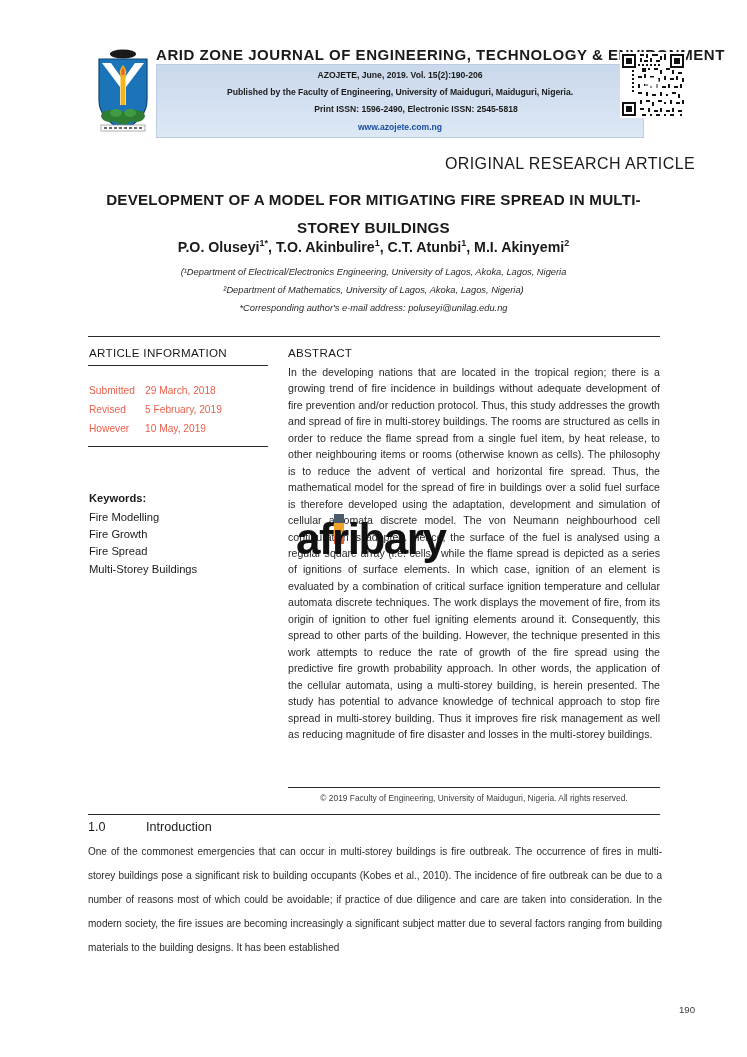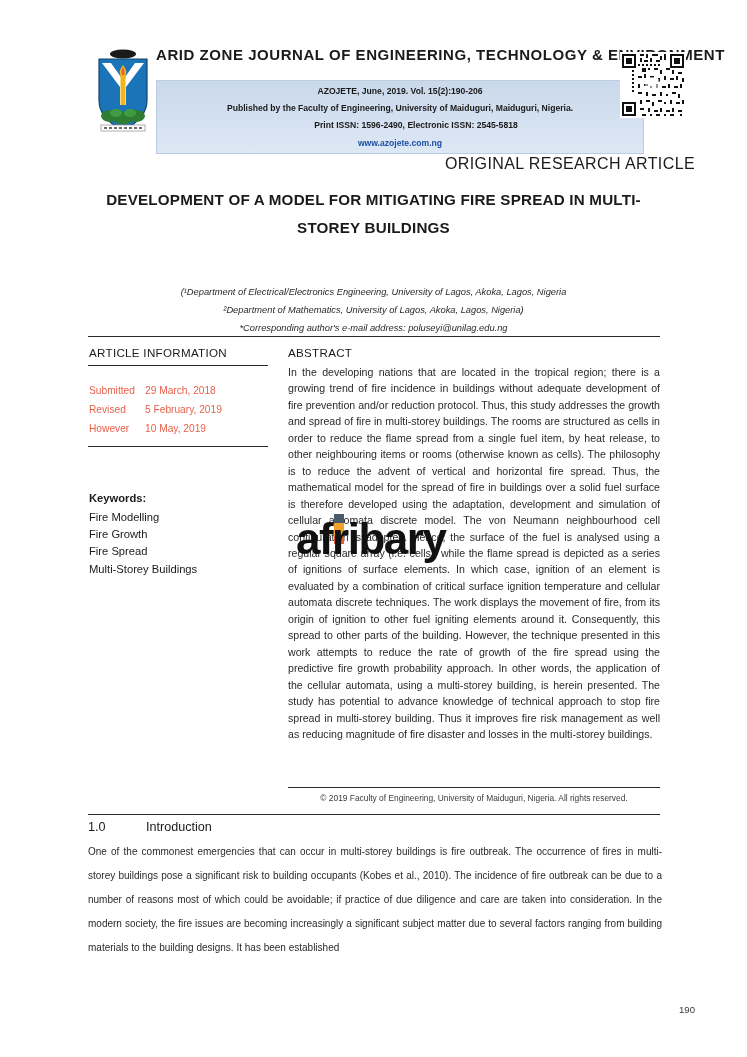--- a/index.html
+++ b/index.html
@@ -43,21 +43,21 @@
     text-align: right;
     font-size: 15px;
     font-weight: 600;
     letter-spacing: 0.55px;
     color: #1a1a1a;
     white-space: nowrap;
   }
   .band {
     position: absolute;
     left: 156px;
-    top: 80px;
+    top: 64px;
     width: 488px;
     height: 74px;
     background: linear-gradient(180deg,#c9d8ea 0%, #d2dff0 45%, #dde8f5 100%);
     border: 1px solid #bccde3;
     box-sizing: border-box;
   }
   .band-line {
     position: absolute;
     width: 100%;
     text-align: center;
@@ -110,21 +110,20 @@
   }
   .authors sup { font-size: 9px; font-weight: bold; }
   .affil {
     position: absolute;
     left: 96px;
     width: 555px;
     text-align: center;
     font-style: italic;
     font-size: 9.3px;
     color: #2a2a2a;
-    margin-top: 20px;
   }
   .affil.a1 { top: 267px; }
   .affil.a2 { top: 285px; }
   .affil.a3 { top: 303px; }
 
   
   .rule {
     position: absolute;
     background: #2b2b2b;
     height: 1px;
@@ -386,20 +385,21 @@
         <rect x="25" y="31" width="2" height="1"></rect>
           <rect x="30" y="31" width="1" height="1"></rect>
       </g>
 
       <circle cx="16.5" cy="16.5" r="4" fill="#ffffff" opacity="0.55"></circle>
     </svg>
   </div>
 
   <div class="kicker">ORIGINAL RESEARCH ARTICLE</div>
   <h1 class="art-title">DEVELOPMENT OF A MODEL FOR MITIGATING FIRE SPREAD IN MULTI-STOREY BUILDINGS</h1>
+  <div class="authors">P.O. Oluseyi<sup>1*</sup>, T.O. Akinbulire<sup>1</sup>, C.T. Atunbi<sup>1</sup>, M.I. Akinyemi<sup>2</sup></div>
   <div class="affil a1">(¹Department of Electrical/Electronics Engineering, University of Lagos, Akoka, Lagos, Nigeria</div>
   <div class="affil a2">²Department of Mathematics, University of Lagos, Akoka, Lagos, Nigeria)</div>
   <div class="affil a3">*Corresponding author's e-mail address: poluseyi@unilag.edu.ng</div>
 
   <div class="rule top-main"></div>
   <div class="rule ai-under"></div>
   <div class="rule ai-mid"></div>
   <div class="rule abs-copy"></div>
   <div class="rule bottom-main"></div>
 

